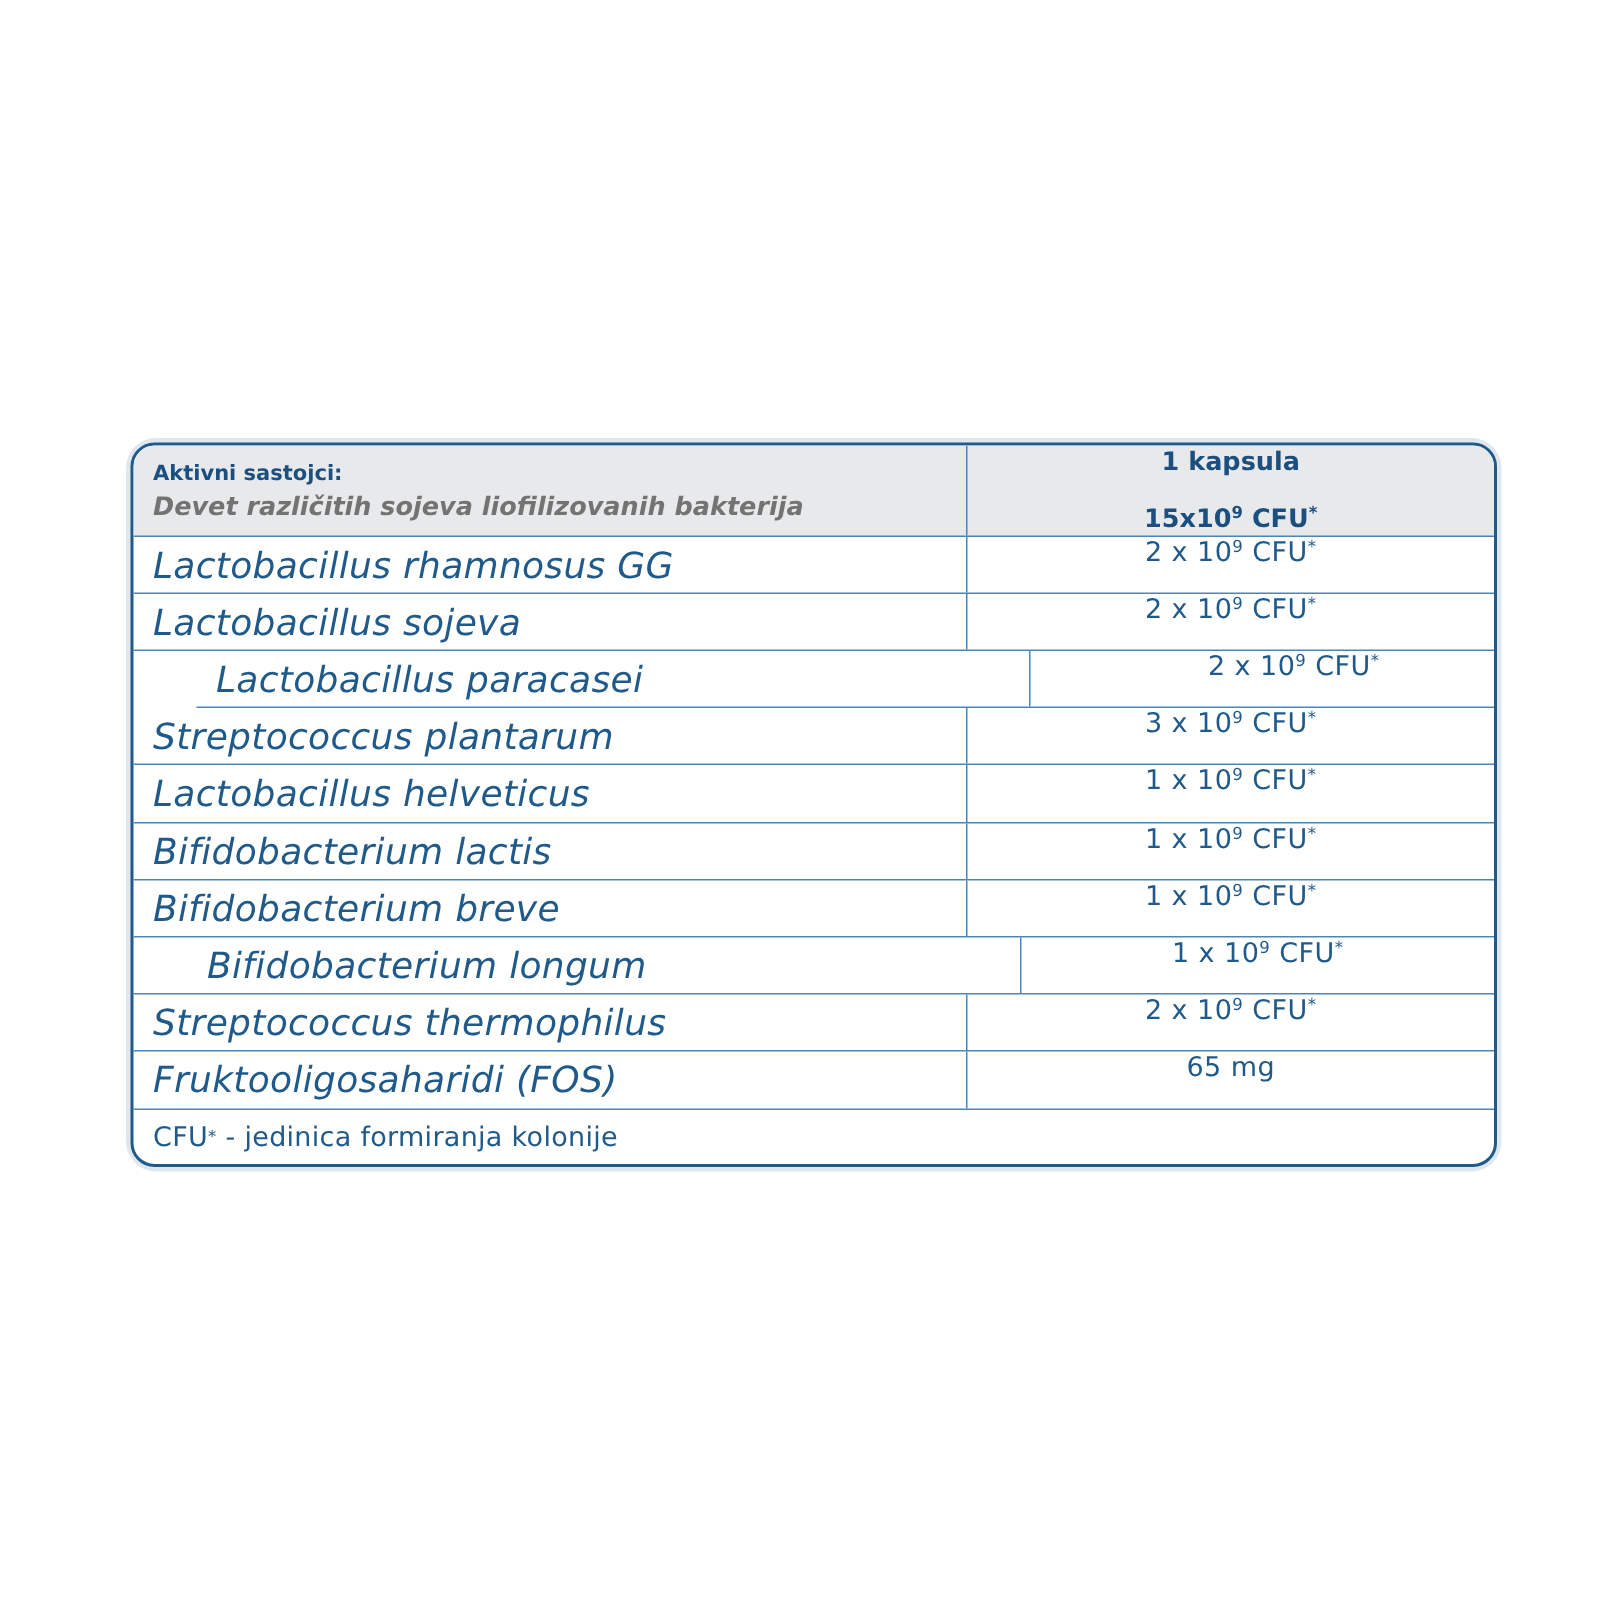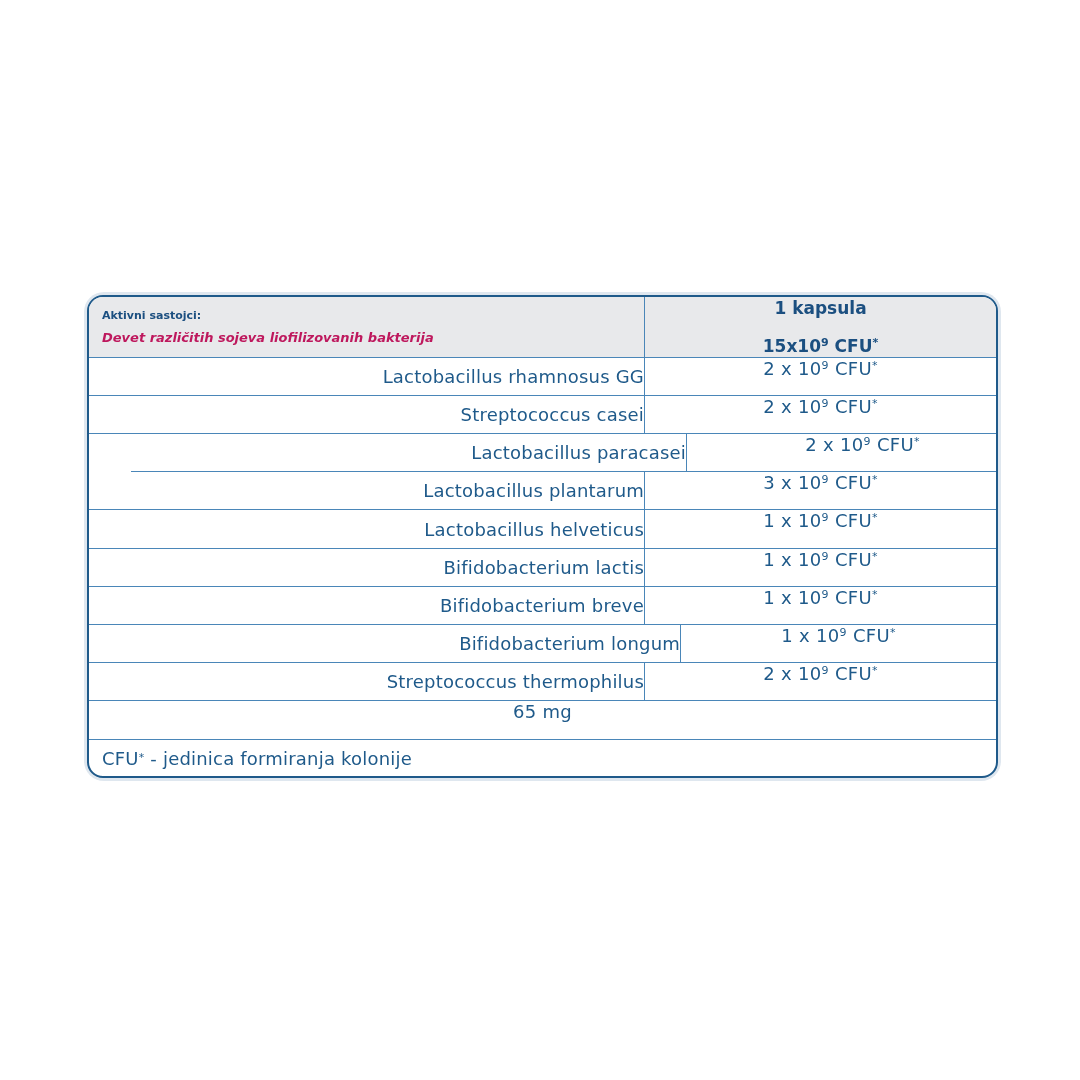--- a/index.html
+++ b/index.html
@@ -60,41 +60,41 @@
       justify-content: space-between;
       color: #1f5a8a;
     }
     .header {
       background: #e8e9eb;
       top: 0;
       height: 61px;
     }
     .header .title {
       font-weight: bold;
-      font-size: 11px;
+      font-size: 14px;
       line-height: 22px;
       color: #1b4f80;
     }
     .header .subtitle {
       font-weight: bold;
       font-style: italic;
-      font-size: 13px;
+      font-size: 17px;
       line-height: 22px;
-      color: #be185d;
+      color: #737373;
     }
     .header .cell-right span {
       font-weight: bold;
       font-size: 17px;
       line-height: 22px;
       color: #1b4f80;
     }
     .strain {
-      font-size: 18px;
+      font-style: italic;
+      font-size: 24px;
       letter-spacing: 0.2px;
-      text-align: right;
     }
     .amount {
       font-size: 18px;
       letter-spacing: 0.3px;
     }
     .footer {
       position: absolute;
       left: 0;
       width: 907px;
       top: 443px;
@@ -135,39 +135,39 @@
     <div class="cell-left">
         <span class="strain">Lactobacillus rhamnosus GG</span>
       </div>
     <div class="cell-right">
         <span class="amount"><span>2 x 10</span><sup>9</sup><span> CFU</span><sup>*</sup></span>
       </div>
   </div>
 
   <div class="row" style="top:99px;height:38px;">
     <div class="cell-left">
-        <span class="strain">Streptococcus casei</span>
+        <span class="strain">Lactobacillus sojeva</span>
       </div>
     <div class="cell-right">
         <span class="amount"><span>2 x 10</span><sup>9</sup><span> CFU</span><sup>*</sup></span>
       </div>
   </div>
 
   <div class="row" style="top:137px;height:38px;margin-left:42px;">
     <div class="cell-left">
         <span class="strain">Lactobacillus paracasei</span>
       </div>
     <div class="cell-right">
         <span class="amount"><span>2 x 10</span><sup>9</sup><span> CFU</span><sup>*</sup></span>
       </div>
   </div>
 
   <div class="row" style="top:175px;height:38px;">
     <div class="cell-left">
-        <span class="strain">Lactobacillus plantarum</span>
+        <span class="strain">Streptococcus plantarum</span>
       </div>
     <div class="cell-right">
         <span class="amount"><span>3 x 10</span><sup>9</sup><span> CFU</span><sup>*</sup></span>
       </div>
   </div>
 
   <div class="row" style="top:213px;height:39px;">
     <div class="cell-left">
         <span class="strain">Lactobacillus helveticus</span>
       </div>
@@ -206,20 +206,23 @@
   <div class="row" style="top:366px;height:38px;">
     <div class="cell-left">
         <span class="strain">Streptococcus thermophilus</span>
       </div>
     <div class="cell-right">
         <span class="amount"><span>2 x 10</span><sup>9</sup><span> CFU</span><sup>*</sup></span>
       </div>
   </div>
 
   <div class="row" style="top:404px;height:39px;">
+    <div class="cell-left">
+        <span class="strain">Fruktooligosaharidi (FOS)</span>
+      </div>
     <div class="cell-right">
         <span class="amount"><span>65 mg</span><sup></sup><span></span><sup></sup></span>
       </div>
   </div>
 
   <div class="footer">
     <span>CFU</span>
       <sup>*</sup>
       <span style="white-space:pre;"> - jedinica formiranja kolonije</span>
   </div>

